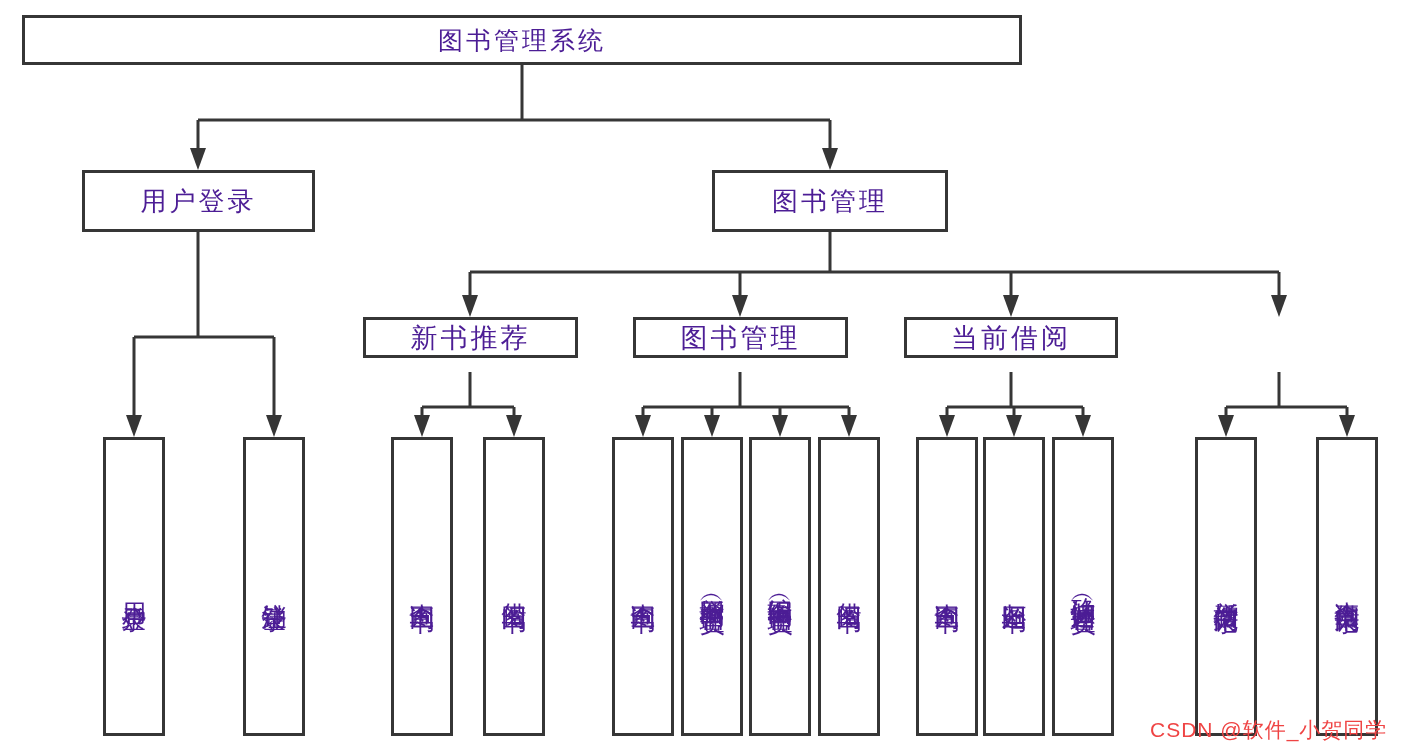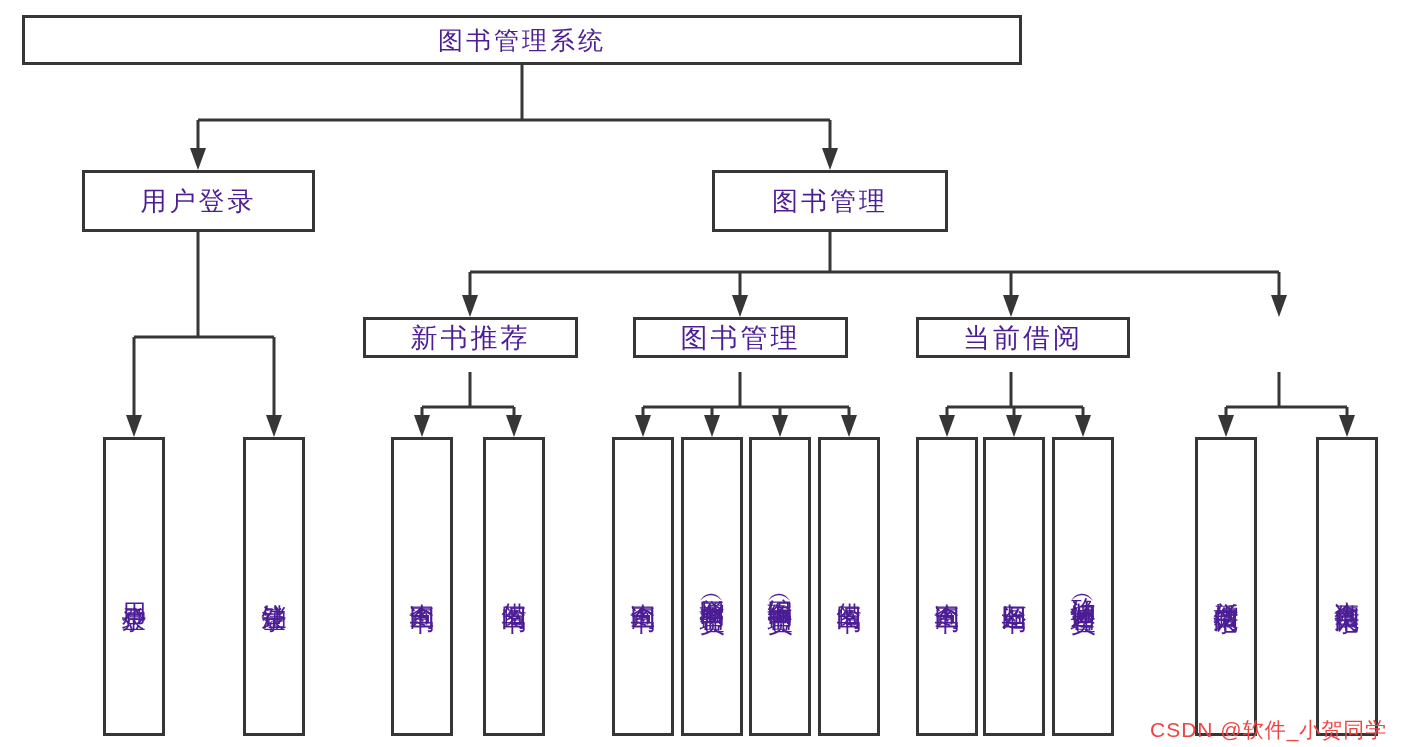--- a/index.html
+++ b/index.html
@@ -105,21 +105,21 @@
   <div class="node lvl2" style="left:712px; width:236px;">
     <span>图书管理</span>
   </div>
 
   <div class="node lvl3" style="left:363px; width:215px;">
     <span>新书推荐</span>
   </div>
   <div class="node lvl3" style="left:633px; width:215px;">
     <span>图书管理</span>
   </div>
-  <div class="node lvl3" style="left:904px; width:214px;margin-left:12px;">
+  <div class="node lvl3" style="left:904px; width:214px;">
     <span>当前借阅</span>
   </div>
 
   <div class="node leaf" style="left:103px;">
     <span class="vtext">用户登录</span>
   </div>
   <div class="node leaf" style="left:243px;">
     <span class="vtext">注销登录</span>
   </div>
 

